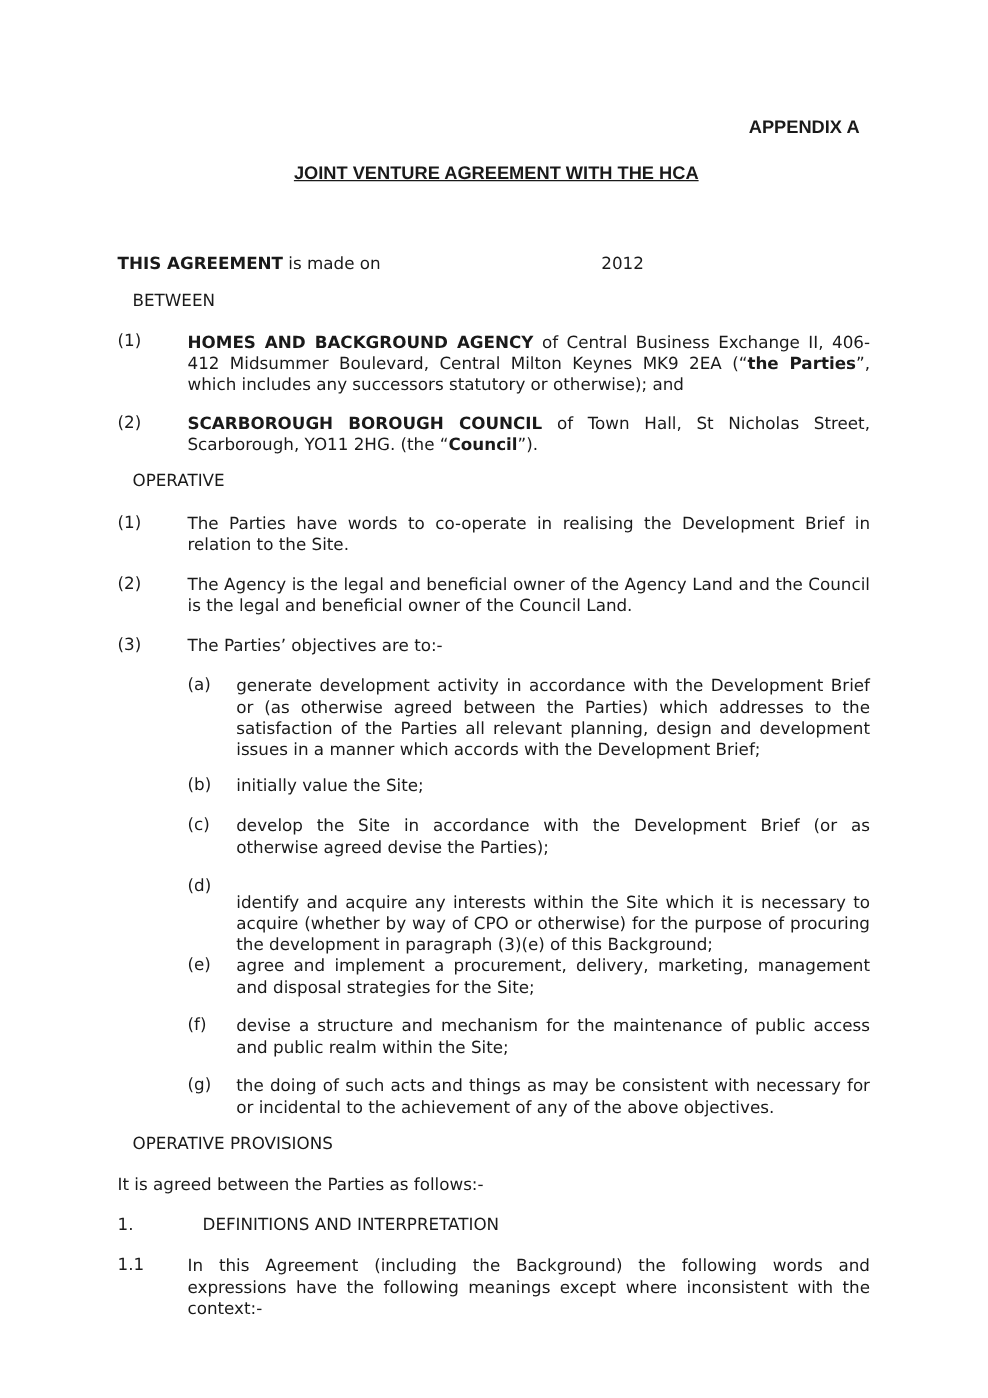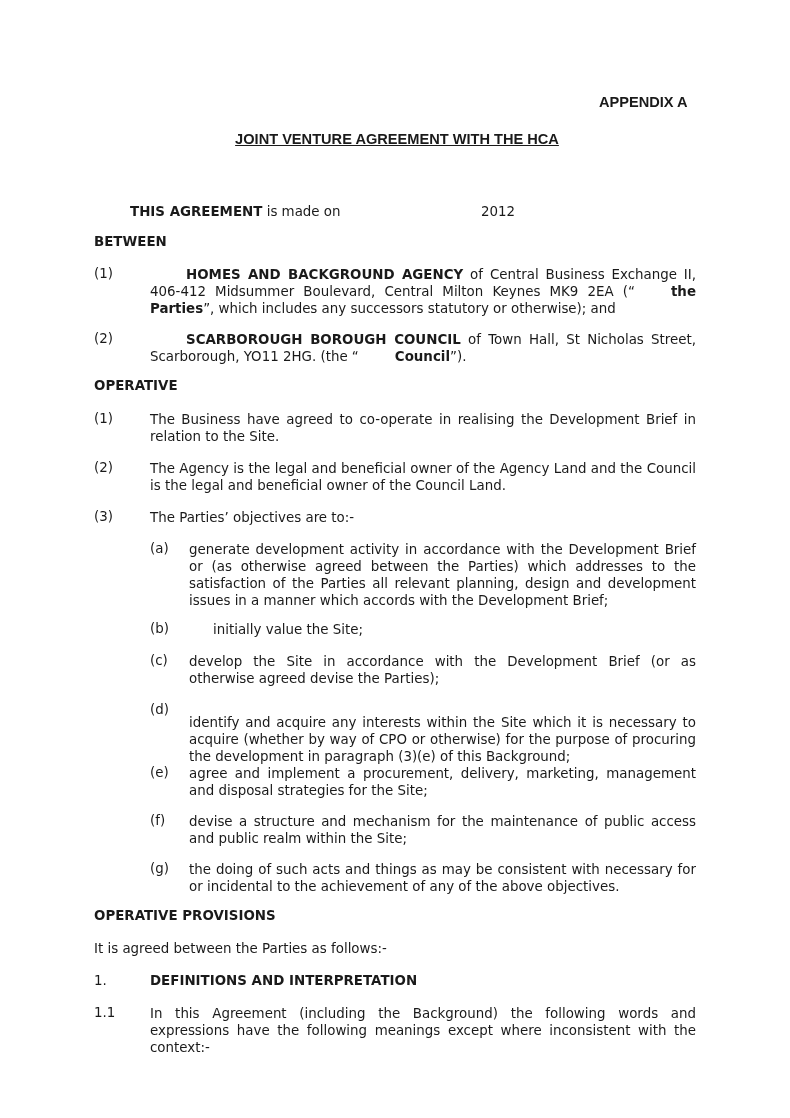--- a/index.html
+++ b/index.html
@@ -12,24 +12,24 @@
     .appendix {
       left: 599px; top: 94px;
       font-family: "Liberation Sans", sans-serif; font-weight: bold; font-size: 14.6px;
     }
     .title {
       left: 4px; width: 790px; top: 131px; text-align: center;
       font-family: "Liberation Sans", sans-serif; font-weight: bold; font-size: 14.6px;
       text-decoration: underline;
     }
     .title span { position: relative; left: -2px; }
-    b { font-weight: bold; margin-left: 36px; }
+    b { font-weight: bold; }
     .line { white-space: nowrap; }
     .para { line-height: 17px; text-align: justify; }
-    .heading { font-weight: bold; }
+    .heading { font-weight: normal; margin-left: 12px; }
   </style>
 </head>
 <body>
 
 <div>
 
   <div class="abs appendix">APPENDIX A</div>
 
   <div class="abs title"><span>JOINT VENTURE AGREEMENT WITH THE HCA</span></div>
 
@@ -46,33 +46,33 @@
   </div>
 
   <div class="abs" style="left:94px; top:331px;">(2)</div>
   <div class="abs para" style="left:150px; top:331px; width:546px;">
     <b>SCARBOROUGH BOROUGH COUNCIL</b><span> of Town Hall, St Nicholas Street, Scarborough, YO11 2HG. (the “</span><b>Council</b><span>”).</span>
   </div>
 
   <div class="abs heading" style="left:94px; top:378px;">OPERATIVE</div>
 
   <div class="abs" style="left:94px; top:411px;">(1)</div>
-  <div class="abs para" style="left:150px; top:411px; width:546px;">The Business have agreed to co-operate in realising the Development Brief in relation to the Site.</div>
+  <div class="abs para" style="left:150px; top:411px; width:546px;">The Parties have words to co-operate in realising the Development Brief in relation to the Site.</div>
 
   <div class="abs" style="left:94px; top:460px;">(2)</div>
   <div class="abs para" style="left:150px; top:460px; width:546px;">The Agency is the legal and beneficial owner of the Agency Land and the Council is the legal and beneficial owner of the Council Land.</div>
 
   <div class="abs" style="left:94px; top:509px;">(3)</div>
   <div class="abs para" style="left:150px; top:509px; width:546px;">The Parties’ objectives are to:-</div>
 
   <div class="abs" style="left:150px; top:541px;">(a)</div>
   <div class="abs para" style="left:189px; top:541px; width:507px;">generate development activity in accordance with the Development Brief or (as otherwise agreed between the Parties) which addresses to the satisfaction of the Parties all relevant planning, design and development issues in a manner which accords with the Development Brief;</div>
 
   <div class="abs" style="left:150px; top:621px;">(b)</div>
-  <div class="abs para" style="left:189px; top:621px; width:507px;margin-left:24px;">initially value the Site;</div>
+  <div class="abs para" style="left:189px; top:621px; width:507px;">initially value the Site;</div>
 
   <div class="abs" style="left:150px; top:653px;">(c)</div>
   <div class="abs para" style="left:189px; top:653px; width:507px;">develop the Site in accordance with the Development Brief (or as otherwise agreed devise the Parties);</div>
 
   <div class="abs" style="left:150px; top:702px;">(d)</div>
   <div class="abs para" style="left:189px; top:702px; width:507px;margin-top:12px;">identify and acquire any interests within the Site which it is necessary to acquire (whether by way of CPO or otherwise) for the purpose of procuring the development in paragraph (3)(e) of this Background;</div>
 
   <div class="abs" style="left:150px; top:765px;">(e)</div>
   <div class="abs para" style="left:189px; top:765px; width:507px;">agree and implement a procurement, delivery, marketing, management and disposal strategies for the Site;</div>
 

